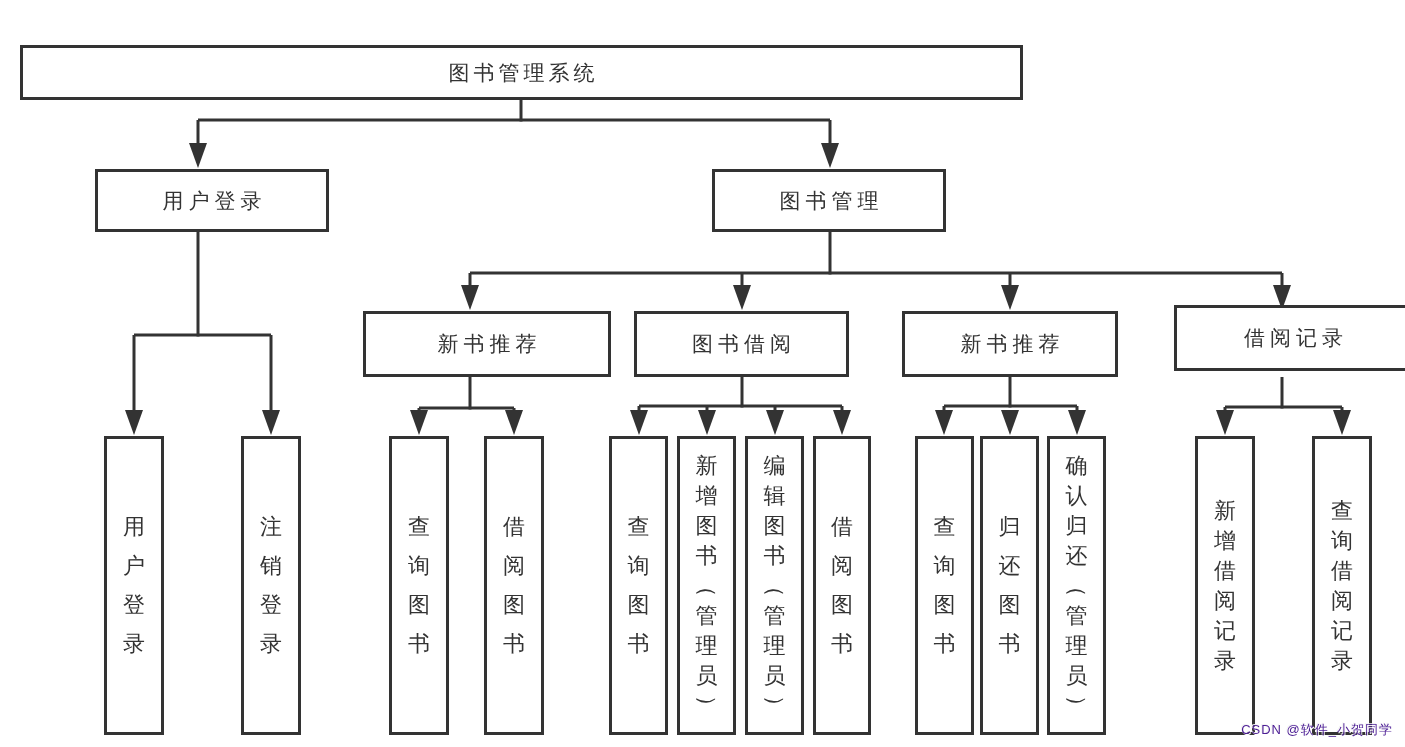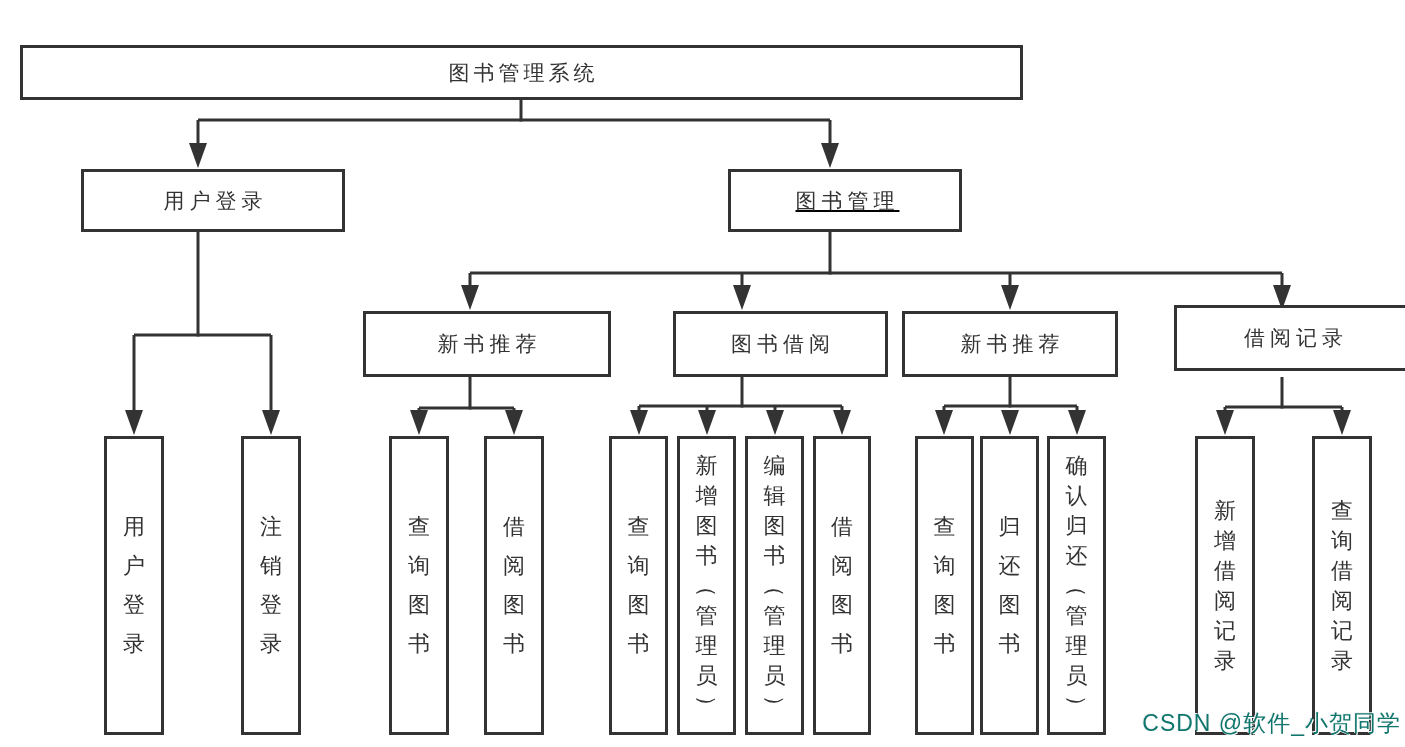--- a/index.html
+++ b/index.html
@@ -16,22 +16,22 @@
     font-size:21px;color:#333333;letter-spacing:5px;padding-left:5px;white-space:nowrap;
   }
   .root-label{letter-spacing:4px;padding-left:4px;}
   .v-label{
     display:flex;flex-direction:column;align-items:center;justify-content:center;
     height:100%;color:#333333;font-size:22px;line-height:1;
   }
   .v-label span{display:block;}
   .v-label .rot{transform:rotate(90deg);}
   #watermark{
-    position:absolute;right:4px;bottom:8px;font-size:23px;letter-spacing:1px;
-    color:#0f766e;text-shadow:1px 1px 0 #ffffff,-1px -1px 0 #f2f2f2;white-space:nowrap;
+    position:absolute;right:12px;bottom:8px;font-size:13px;letter-spacing:1px;
+    color:#4c1d95;text-shadow:1px 1px 0 #ffffff,-1px -1px 0 #f2f2f2;white-space:nowrap;
   }
 </style>
 </head>
 <body>
 
 <div id="canvas">
 
   <svg id="wires" width="1405" height="747" viewBox="0 0 1405 747" stroke="#333333" stroke-width="3" fill="#333333">
 
     <g>
@@ -104,31 +104,31 @@
       <line x1="1342" y1="407" x2="1342" y2="414"></line>
       <polygon points="1216,410 1234,410 1225,435" stroke="none"></polygon>
       <polygon points="1333,410 1351,410 1342,435" stroke="none"></polygon>
     </g>
   </svg>
 
   <div class="node" style="left:20px;top:13px;width:1003px;height:55px;margin-top:32px;">
     <span class="h-label root-label">图书管理系统</span>
   </div>
 
-  <div class="node" style="left:81px;top:169px;width:264px;height:63px;">
+  <div class="node" style="left:95px;top:169px;width:234px;height:63px;">
     <span class="h-label">用户登录</span>
   </div>
-  <div class="node" style="left:728px;top:169px;width:234px;height:63px;text-decoration:underline;">
+  <div class="node" style="left:712px;top:169px;width:234px;height:63px;">
     <span class="h-label">图书管理</span>
   </div>
 
   <div class="node" style="left:363px;top:311px;width:248px;height:66px;">
     <span class="h-label">新书推荐</span>
   </div>
-  <div class="node" style="left:634px;top:311px;width:215px;height:66px;margin-left:39px;">
+  <div class="node" style="left:634px;top:311px;width:215px;height:66px;">
     <span class="h-label">图书借阅</span>
   </div>
   <div class="node" style="left:902px;top:311px;width:216px;height:66px;">
     <span class="h-label">新书推荐</span>
   </div>
   <div class="node" style="left:1174px;top:305px;width:239px;height:66px;">
     <span class="h-label">借阅记录</span>
   </div>
 
   <div class="node" style="left:104px;top:436px;width:60px;height:299px;">

